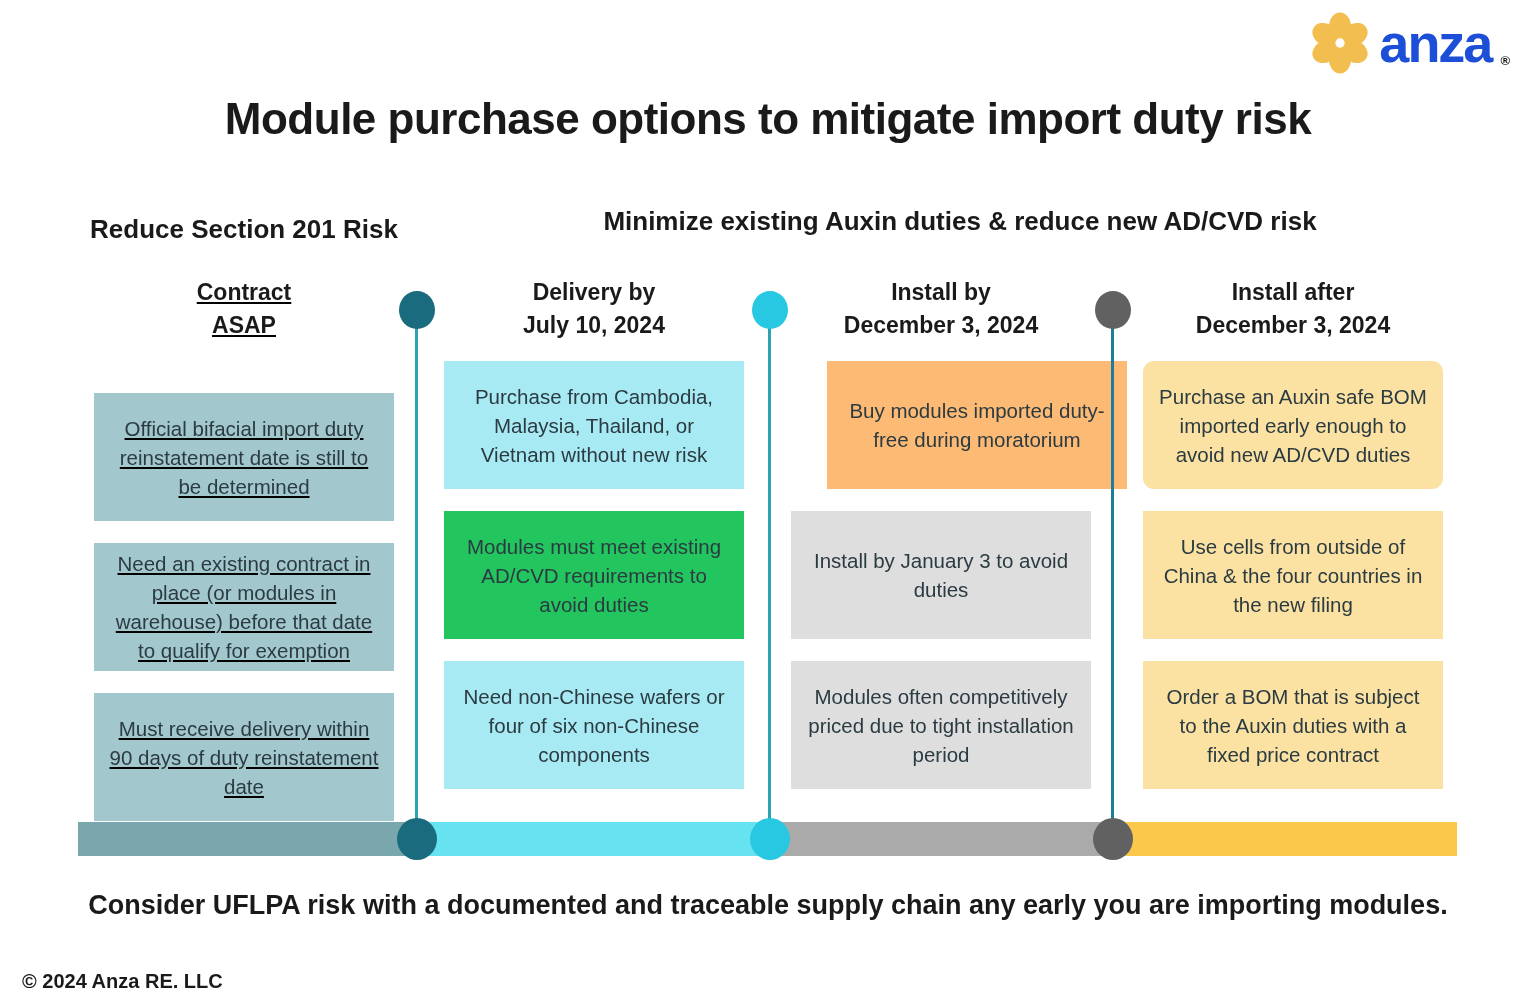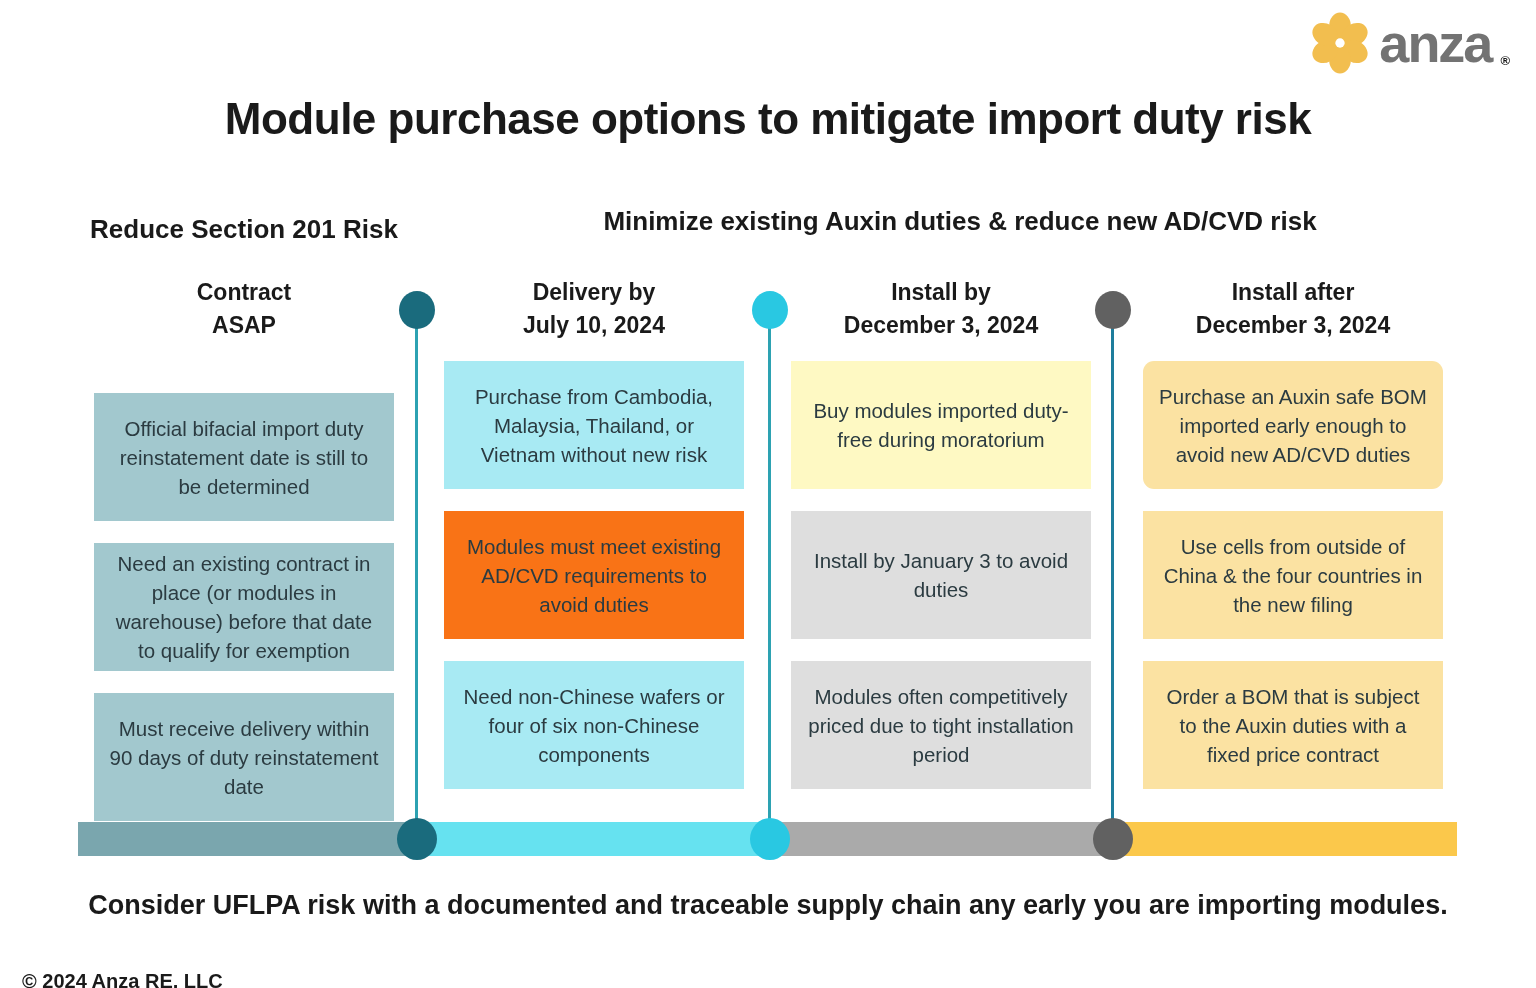--- a/index.html
+++ b/index.html
@@ -2,33 +2,33 @@
 <html><head>
 <meta charset="utf-8">
 <style>
   * { margin:0; padding:0; box-sizing:border-box; }
   html,body { background:#ffffff; }
   body { font-family:"Liberation Sans","DejaVu Sans",sans-serif; }
   .canvas { position:relative; width:1536px; height:988px; background:#ffffff; overflow:hidden; }
 
   
   .logo { position:absolute; top:12px; right:26px; display:flex; align-items:center; gap:8px; }
-  .logo-text { font-size:54px; font-weight:bold; color:#737373; letter-spacing:-2px; line-height:1; }
+  .logo-text { font-size:54px; font-weight:bold; color:#1d4ed8; letter-spacing:-2px; line-height:1; }
   .logo-reg { font-size:13px; font-weight:bold; color:#151515; align-self:flex-end; margin-bottom:6px; margin-left:1px; }
 
   
   .title { position:absolute; top:94px; left:0; width:100%; text-align:center;
            font-size:44px; font-weight:bold; color:#1a1a1a; letter-spacing:-0.5px; }
   .sec-header { position:absolute; font-size:26px; font-weight:bold; color:#1a1a1a; text-align:center; }
   .sec-left  { top:214px; left:64px;  width:360px; }
   .sec-right { top:206px; left:500px; width:920px; }
 
   
   .col { position:absolute; top:272px; width:300px; }
-  .col-c1 { left:94px; }  .col-c2 { left:444px; }  .col-c3 { left:791px; }  .col-c4 { left:1143px; }
+  .col-c1 { left:94px;text-decoration:underline; }  .col-c2 { left:444px; }  .col-c3 { left:791px; }  .col-c4 { left:1143px; }
   .col-header { height:89px; text-align:center; font-size:23px; font-weight:bold;
                 color:#1a1a1a; line-height:33px; padding-top:4px; }
   .box { width:300px; height:128px; margin-bottom:22px; display:flex; align-items:center;
          justify-content:center; text-align:center; font-size:20.5px; line-height:29px;
          color:#2b3b41; padding:0 13px; }
 
   
   .vline { position:absolute; width:3px; top:310px; height:531px; z-index:1; }
   .vline-1 { left:415px; }  .vline-2 { left:768px; }  .vline-3 { left:1111px; }
   .dot { position:absolute; border-radius:50%; z-index:3; }
@@ -81,30 +81,30 @@
     <div class="box" style="background-color: rgb(162, 200, 206);">Need an existing contract in place (or modules in warehouse) before that date to qualify for exemption</div>
     <div class="box" style="background-color: rgb(162, 200, 206);">Must receive delivery within 90 days of duty reinstatement date</div>
   </div>
 
   <div class="col col-c2">
     <div class="col-header">
       <div>Delivery by</div>
       <div>July 10, 2024</div>
     </div>
     <div class="box" style="background-color: rgb(168, 234, 243);">Purchase from Cambodia, Malaysia, Thailand, or Vietnam without new risk</div>
-    <div class="box" style="background-color: #f97316;">Modules must meet existing AD/CVD requirements to avoid duties</div>
+    <div class="box" style="background-color: #22c55e;">Modules must meet existing AD/CVD requirements to avoid duties</div>
     <div class="box" style="background-color: rgb(168, 234, 243);">Need non-Chinese wafers or four of six non-Chinese components</div>
   </div>
 
   <div class="col col-c3">
     <div class="col-header">
       <div>Install by</div>
       <div>December 3, 2024</div>
     </div>
-    <div class="box" style="background-color: #fef9c3;">Buy modules imported duty-free during moratorium</div>
+    <div class="box" style="background-color: #fdba74; margin-left: 36px;">Buy modules imported duty-free during moratorium</div>
     <div class="box" style="background-color: rgb(222, 222, 222);">Install by January 3 to avoid duties</div>
     <div class="box" style="background-color: rgb(222, 222, 222);">Modules often competitively priced due to tight installation period</div>
   </div>
 
   <div class="col col-c4">
     <div class="col-header">
       <div>Install after</div>
       <div>December 3, 2024</div>
     </div>
     <div class="box" style="background-color: rgb(251, 226, 162); border-radius: 11px;">Purchase an Auxin safe BOM imported early enough to avoid new AD/CVD duties</div>

